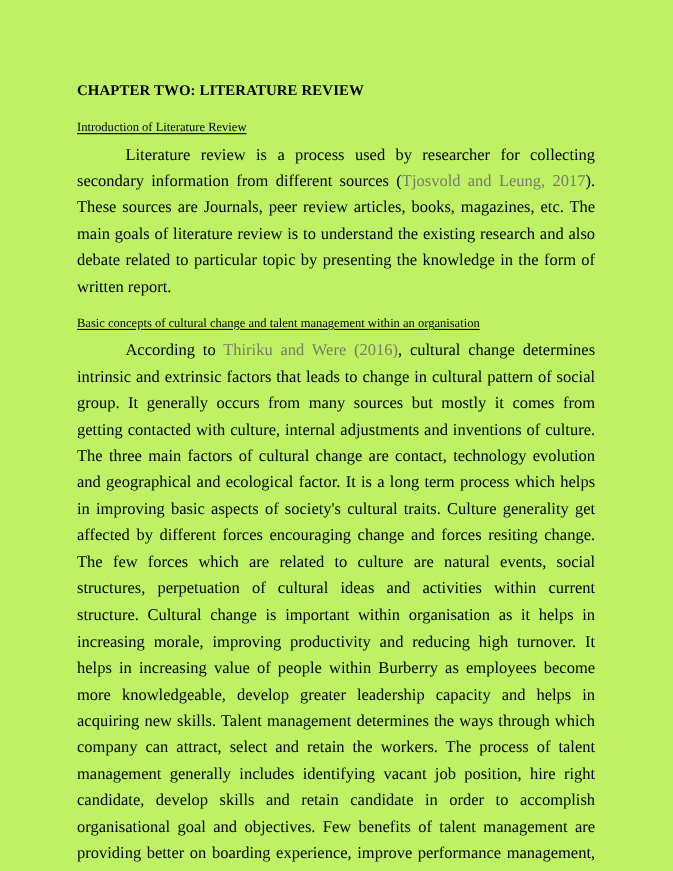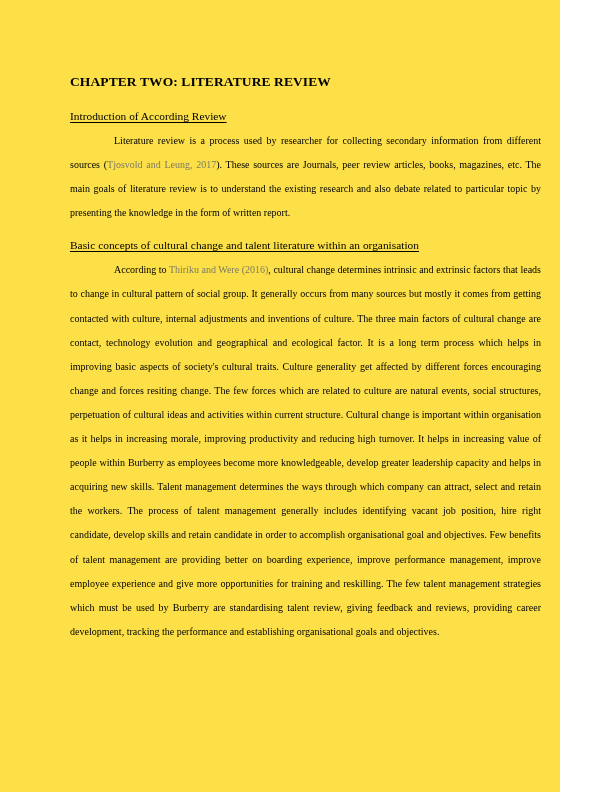--- a/index.html
+++ b/index.html
@@ -7,23 +7,23 @@
     margin: 0;
     padding: 0;
     background: #ffffff;
   }
   body {
     font-family: "Liberation Serif", "DejaVu Serif", serif;
     color: #000000;
   }
   .page {
     position: relative;
-    width: 560px;
+    width: 612px;
     height: 792px;
-    background: #fde047;
+    background: #bef264;
     overflow: hidden;
     box-sizing: border-box;
   }
   .content {
     position: absolute;
     left: 70px;
     top: 70px;
     width: 471px;
   }
   .chapter-heading {
@@ -38,21 +38,21 @@
     font-size: 11.4px;
     font-weight: normal;
     line-height: 24px;
     margin: 0 0 1px 0;
     text-decoration: underline;
     text-underline-offset: 2px;
     text-align: left;
     white-space: nowrap;
   }
   .body-par {
-    font-size: 10px;
+    font-size: 15px;
     line-height: 24.1px;
     margin: 0;
     text-align: justify;
     text-justify: inter-word;
     text-indent: 44px;
     hyphens: none;
     word-spacing: 0px;
   }
   .par-gap-a { margin-bottom: 8px; }
   .par-gap-b { margin-bottom: 1px; }
@@ -61,22 +61,22 @@
   }
 </style>
 </head>
 <body style="background: rgb(255, 255, 255);">
 
 <div class="page">
   <div class="content">
 
     <h1 class="chapter-heading">CHAPTER TWO: LITERATURE REVIEW</h1>
 
-    <h2 class="subheading">Introduction of According Review</h2>
+    <h2 class="subheading">Introduction of Literature Review</h2>
 
     <p class="body-par par-gap-a"><span>Literature review is a process used by researcher for collecting secondary information from different sources (</span><span class="cite">Tjosvold and Leung, 2017</span><span>). These sources are Journals, peer review articles, books, magazines, etc. The main goals of literature review is to understand the existing research and also debate related to particular topic by presenting the knowledge in the form of written report.</span></p>
 
-    <h2 class="subheading">Basic concepts of cultural change and talent literature within an organisation</h2>
+    <h2 class="subheading">Basic concepts of cultural change and talent management within an organisation</h2>
 
     <p class="body-par par-gap-b"><span>According to </span><span class="cite">Thiriku and Were (2016)</span><span>, cultural change determines intrinsic and extrinsic factors that leads to change in cultural pattern of social group. It generally occurs from many sources but mostly it comes from getting contacted with culture, internal adjustments and inventions of culture. The three main factors of cultural change are contact, technology evolution and geographical and ecological factor. It is a long term process which helps in improving basic aspects of society's cultural traits. Culture generality get affected by different forces encouraging change and forces resiting change.  The few forces which are related to culture are natural events, social structures, perpetuation of cultural ideas and activities within current structure. Cultural change is important within organisation as it helps in increasing morale, improving productivity and reducing high turnover. It helps in increasing value of people within Burberry as employees become more knowledgeable, develop greater leadership capacity and helps in acquiring new skills. Talent management determines the ways through which company can attract, select and retain the workers. The process of talent management generally includes identifying vacant job position, hire right candidate, develop skills and retain candidate in order to accomplish organisational goal and objectives. Few benefits of talent management are providing better on boarding experience, improve performance management, improve employee experience and give more opportunities for training and reskilling. The few talent management strategies which must be used by Burberry are standardising talent review, giving feedback and reviews, providing career development, tracking the performance and establishing organisational goals and objectives.</span></p>
 
   </div>
 </div>
 
 </body></html>

